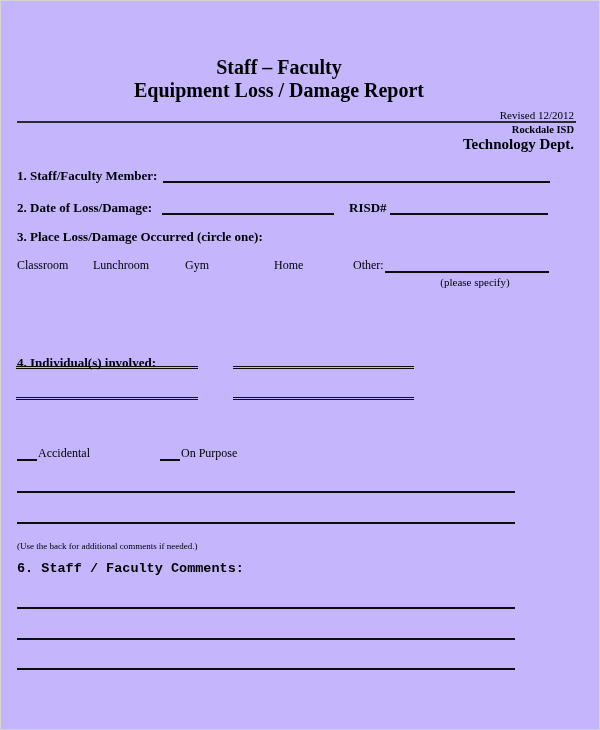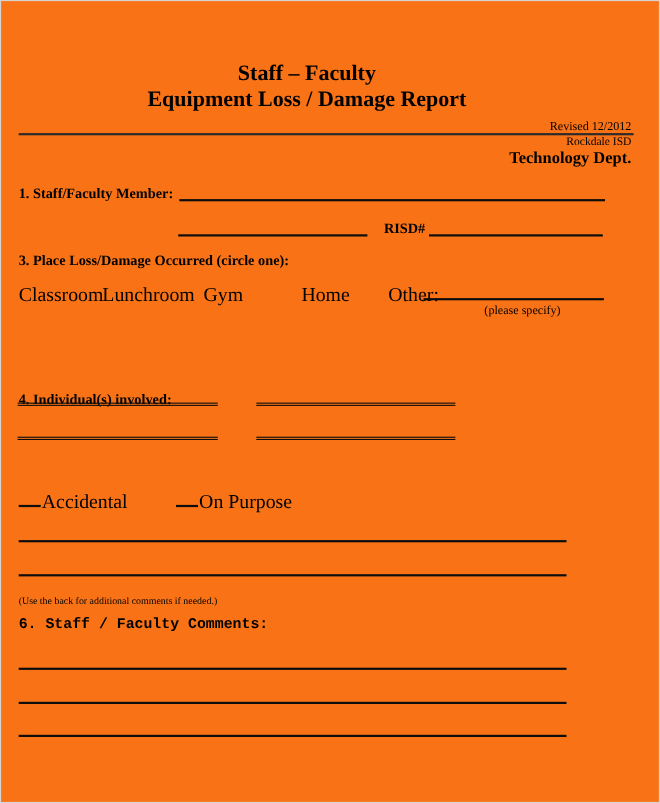--- a/index.html
+++ b/index.html
@@ -5,21 +5,21 @@
   html, body {
     margin: 0;
     padding: 0;
     background: #ffffff;
   }
   #page {
     position: relative;
     width: 600px;
     height: 730px;
     box-sizing: border-box;
-    background: #f97316;
+    background: #c4b5fd;
     border: 1px solid #d4d4d4;
     font-family: "Liberation Serif", "DejaVu Serif", serif;
     color: #0d0d0d;
     overflow: hidden;
   }
   .abs { position: absolute; }
   .title-block {
     left: 0;
     width: 556px;
     top: 55px;
@@ -28,37 +28,37 @@
     font-size: 20px;
     line-height: 23px;
     color: #000;
   }
   .hdr-right {
     right: 25px;
     text-align: right;
     color: #000;
   }
   .revised { top: 108px; font-size: 11px; }
-  .org     { top: 123px; font-size: 10.5px; font-weight: normal; }
+  .org     { top: 123px; font-size: 10.5px; font-weight: bold; }
   .dept    { top: 135px; font-size: 15px; font-weight: bold; }
   .rule {
     left: 16px;
     top: 120px;
     width: 559px;
     height: 2px;
     background: #2b2b2b;
   }
   .lbl {
     font-weight: bold;
     font-size: 13px;
     color: #000;
     white-space: nowrap;
   }
   .txt {
-    font-size: 18px;
+    font-size: 12px;
     color: #000;
     white-space: nowrap;
   }
   .line {
     height: 2px;
     background: #0d0d0d;
   }
   .dline {
     height: 1px;
     border-top: 1.5px solid #0d0d0d;
@@ -88,20 +88,21 @@
   </div>
 
   <div class="abs hdr-right revised">Revised 12/2012</div>
   <div class="abs rule"></div>
   <div class="abs hdr-right org">Rockdale ISD</div>
   <div class="abs hdr-right dept">Technology Dept.</div>
 
   <div class="abs lbl" style="left:16px; top:167px;">1. Staff/Faculty Member:</div>
   <div class="abs line" style="left:162px; top:180px; width:387px;"></div>
 
+  <div class="abs lbl" style="left:16px; top:199px;">2. Date of Loss/Damage:</div>
   <div class="abs line" style="left:161px; top:212px; width:172px;"></div>
   <div class="abs lbl" style="left:348px; top:199px;">RISD#</div>
   <div class="abs line" style="left:389px; top:212px; width:158px;"></div>
 
   <div class="abs lbl" style="left:16px; top:228px;">3. Place Loss/Damage Occurred (circle one):</div>
   <div class="abs txt" style="left:16px; top:257px;">Classroom</div>
   <div class="abs txt" style="left:92px; top:257px;">Lunchroom</div>
   <div class="abs txt" style="left:184px; top:257px;">Gym</div>
   <div class="abs txt" style="left:273px; top:257px;">Home</div>
   <div class="abs txt" style="left:352px; top:257px;">Other:</div>

